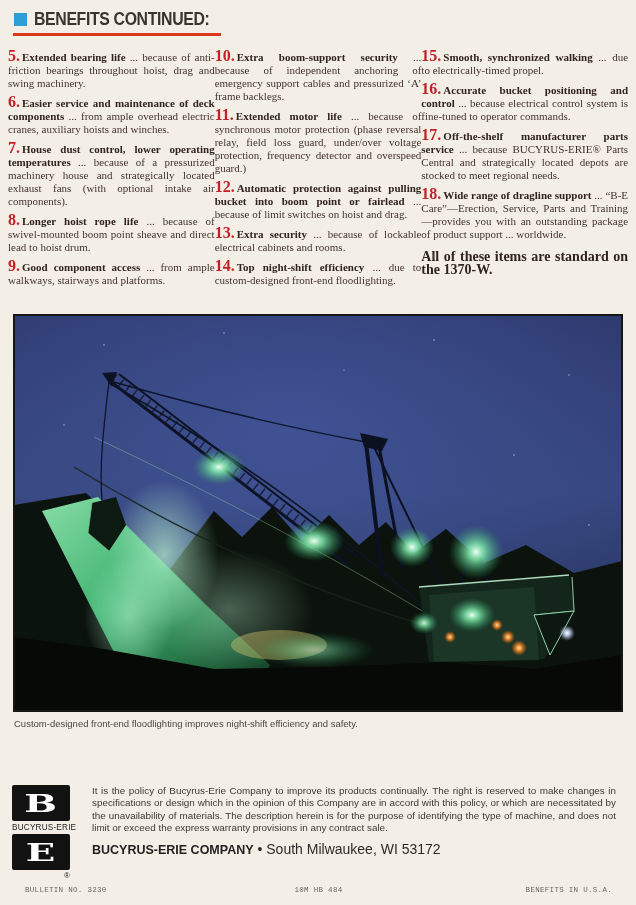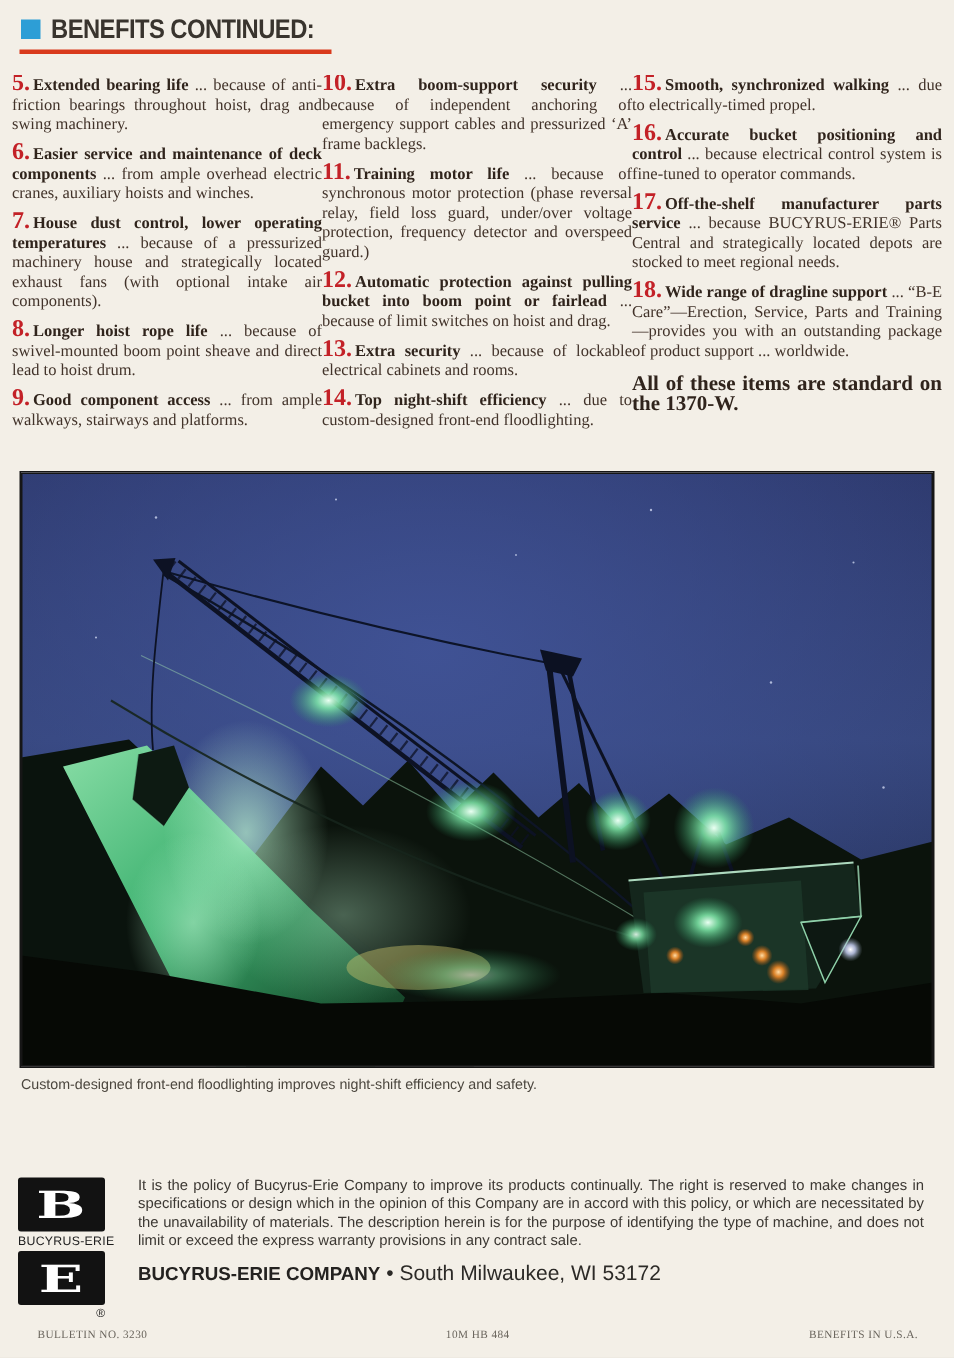--- a/index.html
+++ b/index.html
@@ -39,21 +39,21 @@
   .logo-reg{font-family:"Liberation Sans",sans-serif;font-size:8px;color:#1d1d1d;text-align:right;width:58px;margin-top:1px;}
   .footer-text{flex:1;font-family:Liberation Sans, sans-serif;}
   .policy{margin:0;font-size:9.9px;line-height:12.4px;color:#3c3833;text-align:justify;}
   .company{margin:5px 0 0 0;}
   .company-bold{font-weight:bold;font-size:12.5px;color:#242220;}
   .company-rest{font-size:14px;color:#2c2a27;}
   
   .meta{
     position:absolute;left:25px;right:24px;bottom:11px;
     display:flex;justify-content:space-between;
-    font-family:Liberation Serif, serif;font-size:7.5px;color:#6b665e;letter-spacing:0.3px;
+    font-family:Liberation Mono, monospace;font-size:7.5px;color:#6b665e;letter-spacing:0.3px;
   }
   .meta span:nth-child(2){position:absolute;left:0;right:0;text-align:center;}
 </style>
 </head>
 <body>
 
 <div class="page">
 
   <div class="header">
     <span class="sq"></span>
@@ -64,21 +64,21 @@
   <div class="cols">
     <div class="col">
       <p class="item"><span class="num">5.</span><span class="lead">Extended bearing life</span><span> ... because of anti-friction bearings throughout hoist, drag and swing machinery.</span></p>
       <p class="item"><span class="num">6.</span><span class="lead">Easier service and maintenance of deck components</span><span> ... from ample overhead electric cranes, auxiliary hoists and winches.</span></p>
       <p class="item"><span class="num">7.</span><span class="lead">House dust control, lower operating temperatures</span><span> ... because of a pressurized machinery house and strategically located exhaust fans (with optional intake air components).</span></p>
       <p class="item"><span class="num">8.</span><span class="lead">Longer hoist rope life</span><span> ... because of swivel-mounted boom point sheave and direct lead to hoist drum.</span></p>
       <p class="item"><span class="num">9.</span><span class="lead">Good component access</span><span> ... from ample walkways, stairways and platforms.</span></p>
     </div>
     <div class="col">
       <p class="item"><span class="num">10.</span><span class="lead">Extra boom-support security</span><span> ... because of independent anchoring of emergency support cables and pressurized ‘A’ frame backlegs.</span></p>
-      <p class="item"><span class="num">11.</span><span class="lead">Training motor life</span><span> ... because of synchronous motor protection (phase reversal relay, field loss guard, under/over voltage protection, frequency detector and overspeed guard.)</span></p>
+      <p class="item"><span class="num">11.</span><span class="lead">Extended motor life</span><span> ... because of synchronous motor protection (phase reversal relay, field loss guard, under/over voltage protection, frequency detector and overspeed guard.)</span></p>
       <p class="item"><span class="num">12.</span><span class="lead">Automatic protection against pulling bucket into boom point or fairlead</span><span> ... because of limit switches on hoist and drag.</span></p>
       <p class="item"><span class="num">13.</span><span class="lead">Extra security</span><span> ... because of lockable electrical cabinets and rooms.</span></p>
       <p class="item"><span class="num">14.</span><span class="lead">Top night-shift efficiency</span><span> ... due to custom-designed front-end floodlighting.</span></p>
     </div>
     <div class="col">
       <p class="item"><span class="num">15.</span><span class="lead">Smooth, synchronized walking</span><span> ... due to electrically-timed propel.</span></p>
       <p class="item"><span class="num">16.</span><span class="lead">Accurate bucket positioning and control</span><span> ... because electrical control system is fine-tuned to operator commands.</span></p>
       <p class="item"><span class="num">17.</span><span class="lead">Off-the-shelf manufacturer parts service</span><span> ... because BUCYRUS-ERIE® Parts Central and strategically located depots are stocked to meet regional needs.</span></p>
       <p class="item"><span class="num">18.</span><span class="lead">Wide range of dragline support</span><span> ... “B-E Care”—Erection, Service, Parts and Training—provides you with an outstanding package of product support ... worldwide.</span></p>
       <p class="closing">All of these items are standard on the 1370-W.</p>

